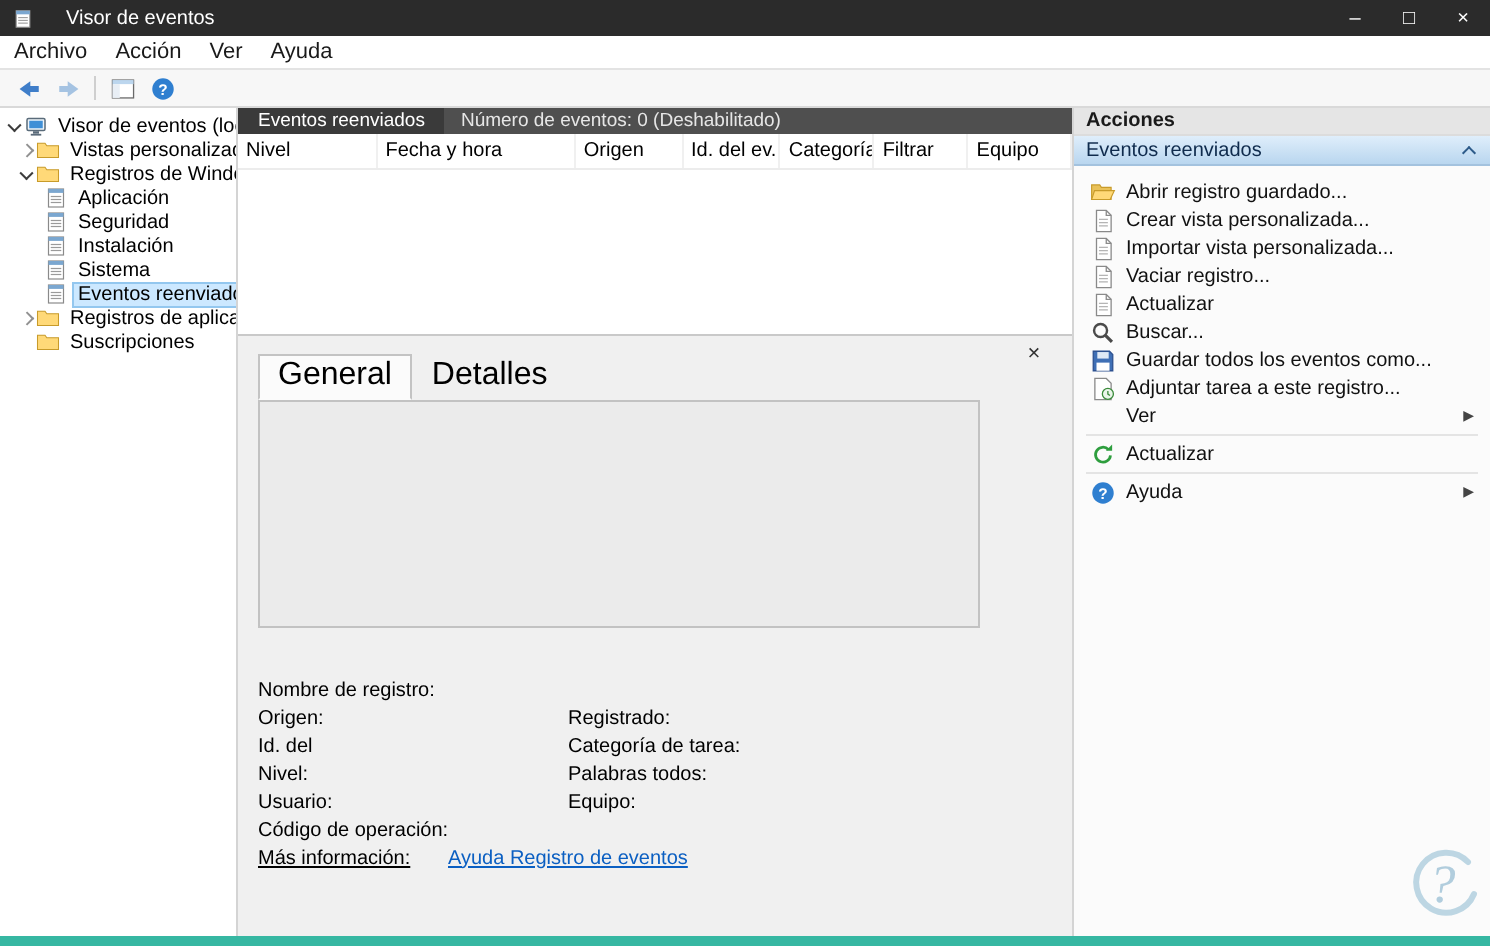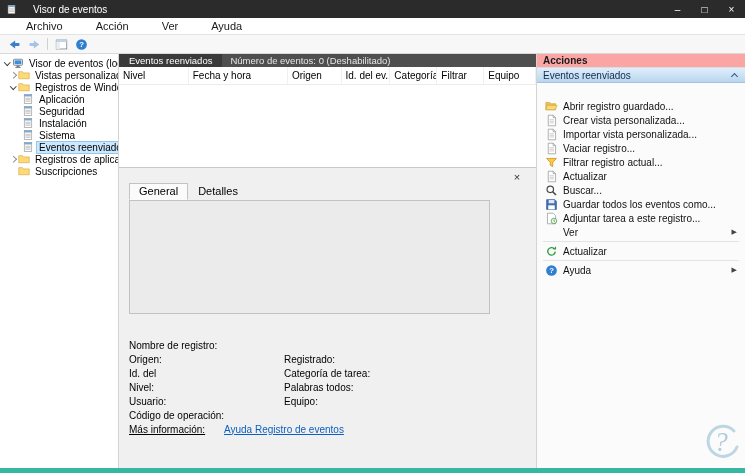--- a/index.html
+++ b/index.html
@@ -8,21 +8,21 @@
 
   
   .titlebar{height:18px;background:#2b2b2b;display:flex;align-items:center;gap:11px;}
   .titlebar .app-icon{width:11px;height:11px;margin:0 5px 0 6px;flex:0 0 11px;}
   .titlebar .title{color:#fff;font-size:10px;}
   .win-controls{margin-left:auto;display:flex;height:100%;}
   .win-btn{width:27px;display:flex;align-items:center;justify-content:center;color:#fff;font-size:10px;cursor:default;}
 
   
   .menubar{height:16px;background:#fff;border-bottom:1px solid #e3e3e3;display:flex;align-items:center;font-size:11px;color:#1a1a1a;}
-  .menu-item{padding:0 7px;height:100%;display:flex;align-items:center;cursor:default;margin-left:19px;}
+  .menu-item{padding:0 7px;height:100%;display:flex;align-items:center;cursor:default;}
 
   
   .toolbar{height:18px;background:#f7f7f7;border-bottom:1px solid #d9d9d9;display:flex;align-items:center;padding-left:4px;}
   .tb-btn{width:20px;height:16px;display:flex;align-items:center;justify-content:center;cursor:default;}
   .tb-btn svg{width:13px;height:13px;}
   .tb-sep{width:1px;height:12px;background:#cfcfcf;margin:0 3px;}
 
   
   .main{display:flex;height:414px;}
 
@@ -51,38 +51,38 @@
   .col:nth-child(2){width:95px;}
   .col:nth-child(3){width:47px;}
   .col:nth-child(4){width:42px;}
   .col:nth-child(5){width:40px;}
   .col:nth-child(6){width:40px;}
   .col:nth-child(7){width:45px;}
   .list-empty{height:82px;background:#fff;}
 
   .preview{flex:1;border-top:1px solid #c9c9c9;background:#f0f0f0;position:relative;padding:2px 8px 0 8px;}
   .close-btn{position:absolute;top:3px;right:12px;font-size:11px;line-height:11px;color:#333;width:14px;height:13px;display:flex;align-items:center;justify-content:center;cursor:default;}
-  .tabs{margin-top:14px;display:flex;height:16px;align-items:flex-end;padding-left:2px;font-size:11px;}
+  .tabs{margin-top:14px;display:flex;height:16px;align-items:flex-end;padding-left:2px;font-size:16px;}
   .tab{padding:1px 9px 2px;border:1px solid transparent;cursor:default;color:#000;}
   .tab.active{background:#fbfbfb;border-color:#c3c3c3;border-bottom-color:#fbfbfb;}
   .graybox{height:112px;margin:0 38px 0 2px;background:#ebebeb;border:1px solid #c2c2c2;}
   .fields{margin:24px 0 0 2px;font-size:10px;color:#000;}
   .frow{display:flex;height:14px;align-items:center;}
   .fl{width:155px;}
   .fr{flex:1;}
   .frow.more .fl{width:95px;text-decoration:underline;}
   .flink{color:#0b5fc2;text-decoration:underline;cursor:pointer;}
 
   
   .actions{width:208px;background:#fbfbfb;display:flex;flex-direction:column;}
-  .actions-title{height:13px;display:flex;align-items:center;padding:0 6px;font-size:10px;font-weight:bold;color:#1a1a1a;background:#fca5a5;border-bottom:1px solid #dcdcdc;}
+  .actions-title{height:13px;display:flex;align-items:center;padding:0 6px;font-size:10px;font-weight:bold;color:#1a1a1a;background:#e5e5e5;border-bottom:1px solid #dcdcdc;}
   .section-header{height:14px;display:flex;align-items:center;padding:0 6px;font-size:10px;color:#0f2b4d;background:linear-gradient(#dfeefb,#b9d6ef);border-bottom:1px solid #a3c2de;cursor:default;}
   .collapse{margin-left:auto;width:9px;height:9px;position:relative;}
   .collapse::before{content:"";position:absolute;top:3.5px;left:2px;width:4px;height:4px;border-left:1px solid #2d5b8a;border-top:1px solid #2d5b8a;transform:rotate(45deg);}
-  .alist{padding-top:16px;}
+  .alist{padding-top:6px;}
   .arow{display:flex;align-items:center;height:14px;padding:0 8px;font-size:10px;color:#111;cursor:default;}
   .arow .ico{flex:0 0 13px;width:13px;height:13px;margin-right:5px;}
   .arow .ico.empty{visibility:hidden;}
   .arow .sub{margin-left:auto;font-size:7px;color:#444;}
   .arow .sub::after{content:"▶";}
   .asep{height:1px;background:#e4e4e4;margin:2px 6px;}
 
   
   .bottom-strip{height:7px;background:#36b7a2;}
   .watermark{position:absolute;right:4px;bottom:8px;width:40px;height:46px;opacity:.8;pointer-events:none;}
@@ -356,26 +356,20 @@
           <span>Importar vista personalizada...</span>
         </div>
         <div class="arow">
           <svg class="ico">
               <use href="#sym-doc"></use>
             </svg>
           <span>Vaciar registro...</span>
         </div>
         <div class="arow">
           <svg class="ico">
-              <use href="#sym-filter"></use>
-            </svg>
-          <span>Filtrar registro actual...</span>
-        </div>
-        <div class="arow">
-          <svg class="ico">
               <use href="#sym-doc"></use>
             </svg>
           <span>Actualizar</span>
         </div>
         <div class="arow">
           <svg class="ico">
               <use href="#sym-find"></use>
             </svg>
           <span>Buscar...</span>
         </div>

